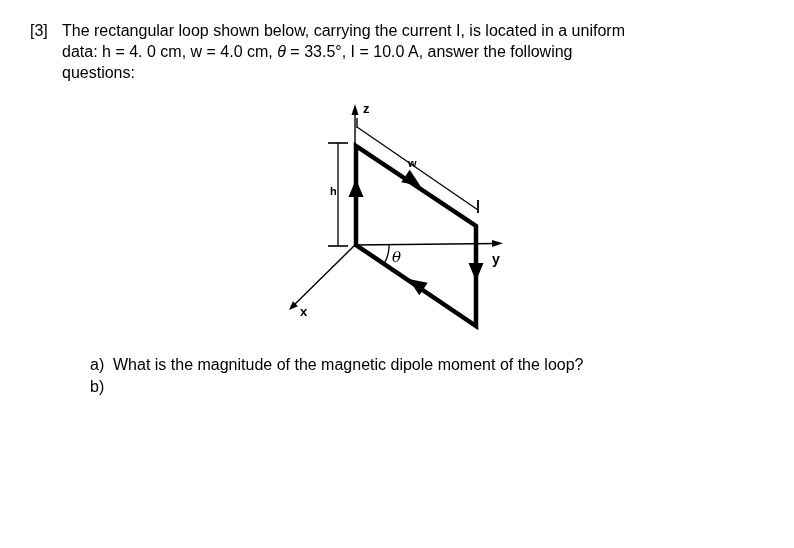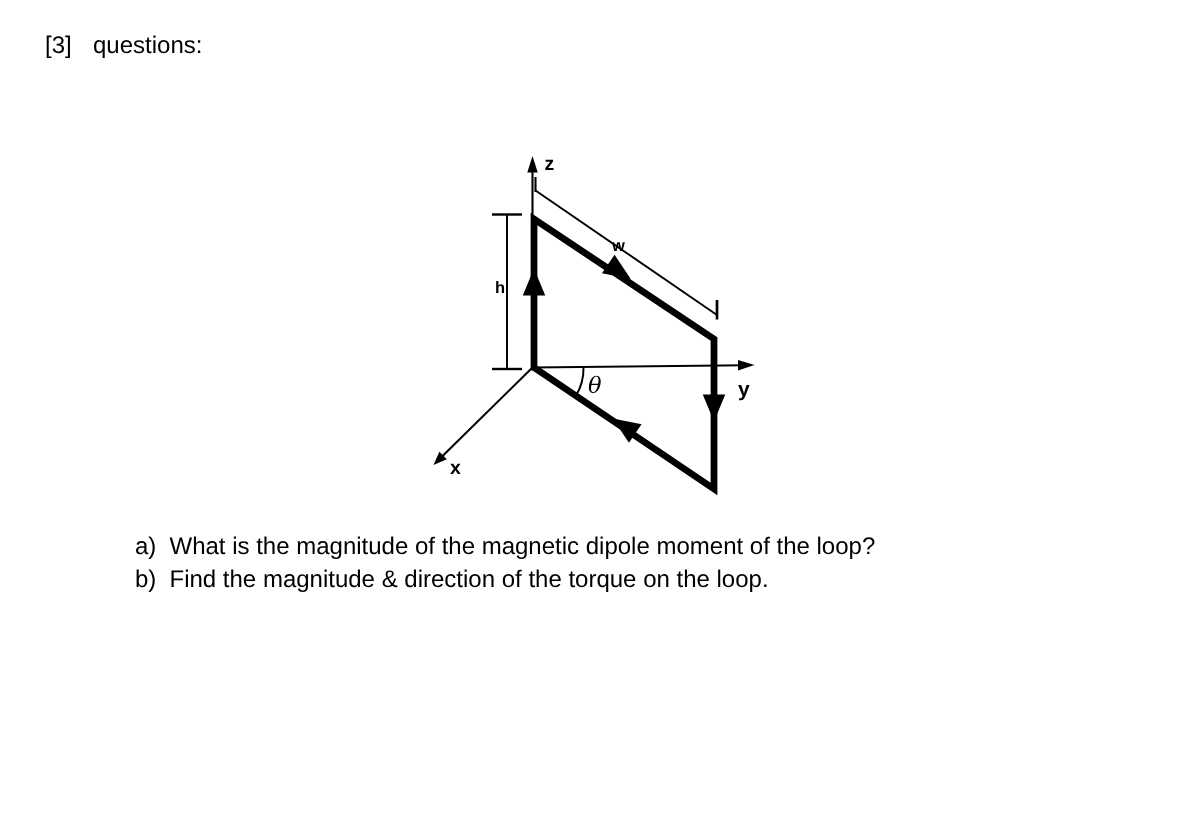--- a/index.html
+++ b/index.html
@@ -78,20 +78,22 @@
   }
 </style>
 </head>
 <body>
 
 <div id="page">
 
   <div class="problem">
     <div class="tag">[3]</div>
     <div class="body">
+      <div class="line">The rectangular loop shown below, carrying the current I, is located in a uniform</div>
+      <div class="line"><span>data: h = 4. 0 cm, w = 4.0 cm, </span><span class="theta-inline">θ</span><span> = 33.5°, I = 10.0 A, answer the following</span></div>
       <div class="line">questions:</div>
     </div>
   </div>
 
   <div class="diagram-wrap">
     <svg width="240" height="250" viewBox="0 0 240 250" xmlns="http://www.w3.org/2000/svg">
 
       <line x1="75" y1="153" x2="75" y2="16" stroke="#000" stroke-width="1.4"></line>
       <polygon points="75,10 71.5,21 78.5,21" fill="#000"></polygon>
       <text x="83" y="19" font-size="13">z</text>
@@ -126,17 +128,16 @@
     </svg>
   </div>
 
   <div class="questions">
     <div class="q-row">
       <span class="q-marker">a)</span>
       <span class="q-text">What is the magnitude of the magnetic dipole moment of the loop?</span>
     </div>
     <div class="q-row">
       <span class="q-marker">b)</span>
-      <span class="q-text">Find the magnitude &amp; direction of the torque on the loop.</span>
     </div>
   </div>
 
 </div>
 
 </body></html>

